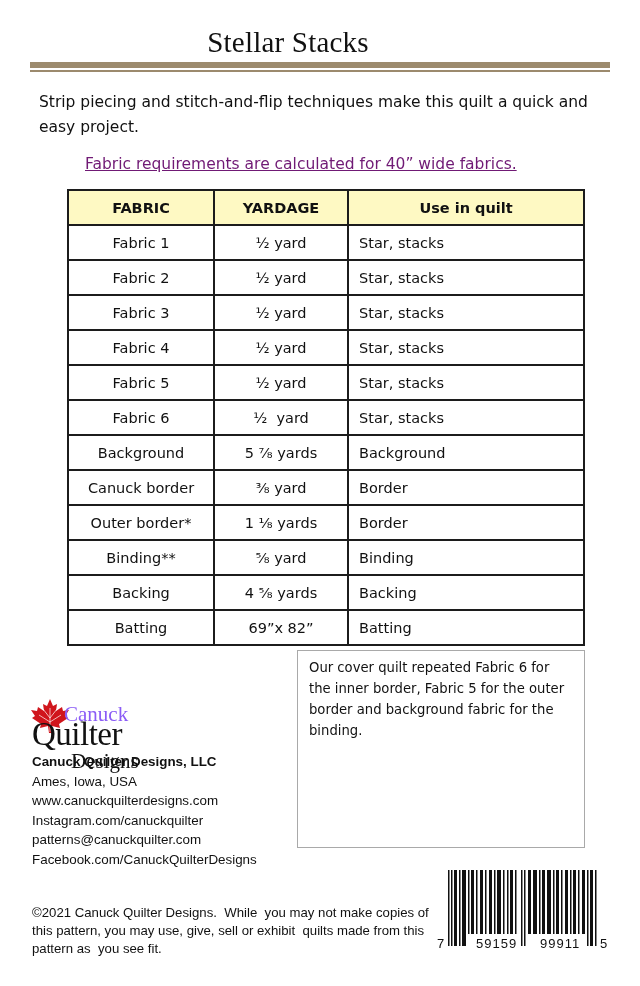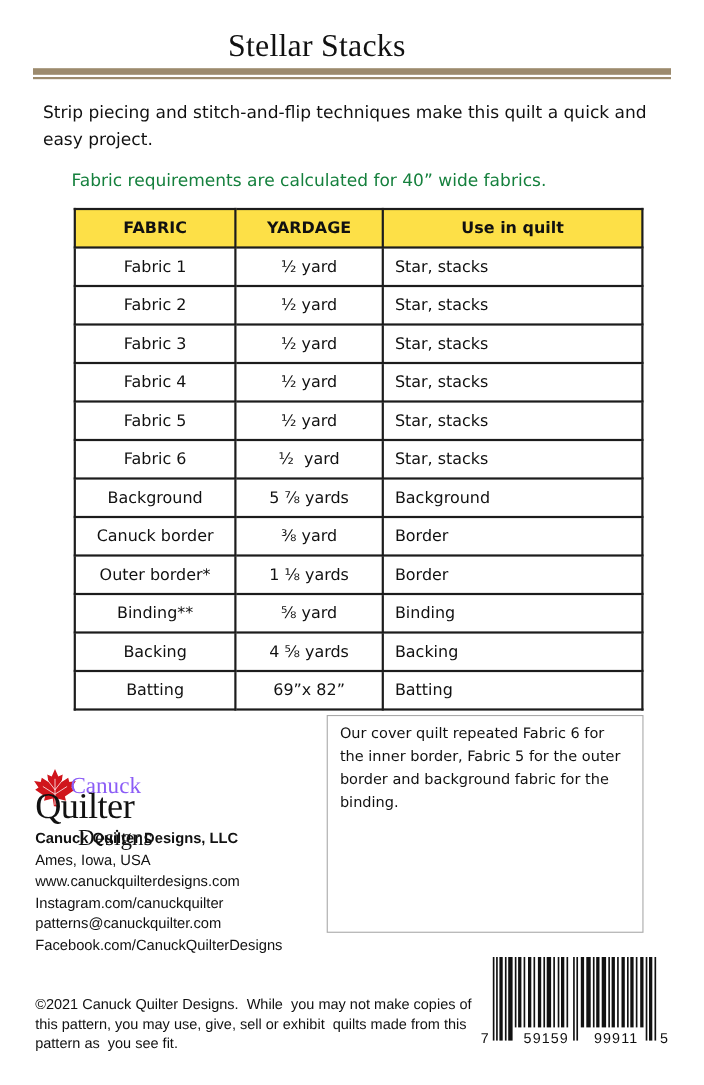--- a/index.html
+++ b/index.html
@@ -9,29 +9,29 @@
     font-family: "Liberation Serif", "DejaVu Serif", serif; font-size: 29px; color: #111;
     letter-spacing: 0.2px;
   }
   .rule-thick { position: absolute; left: 30px; top: 62px; width: 580px; height: 6px; background: #9c8a6d; }
   .rule-thin { position: absolute; left: 30px; top: 70px; width: 580px; height: 2px; background: #9c8a6d; }
   .intro {
     position: absolute; left: 39px; top: 90px; width: 570px;
     font-family: "DejaVu Sans", sans-serif; font-size: 15.5px; line-height: 25px; color: #111;
   }
   .note-40 {
-    position: absolute; left: 65px; top: 155px;
-    font-family: "DejaVu Sans", sans-serif; font-size: 15.5px; color: #15803d;
+    position: absolute; left: 85px; top: 155px;
+    font-family: "DejaVu Sans", sans-serif; font-size: 15.5px; color: #701a75; text-decoration: underline;
   }
   table.req {
     position: absolute; left: 67px; top: 189px; width: 518px; height: 453px;
     border-collapse: collapse; font-family: "DejaVu Sans", sans-serif; font-size: 14.5px;
   }
   table.req th, table.req td { border: 2px solid #1c1c1c; padding: 0 10px; height: 33px; color: #111; }
-  table.req th { background: #fde047; font-weight: bold; text-align: center; margin-top: 37px; }
+  table.req th { background: #fef9c3; font-weight: bold; text-align: center; margin-top: 37px; }
   table.req td.c1 { text-align: center; width: 124px; }
   table.req td.c2 { text-align: center; width: 112px; }
   table.req td.c3 { text-align: left; }
   .notebox {
     position: absolute; left: 297px; top: 650px; width: 264px; height: 178px;
     border: 1.5px solid #a9a9a9; padding: 6px 11px 12px 11px;
     font-family: "DejaVu Sans", sans-serif; font-size: 13.2px; line-height: 21px; color: #111;
   }
   .notebox p { margin: 0 0 9px 0; }
   .logo { position: absolute; left: 30px; top: 698px; width: 120px; height: 80px; }

